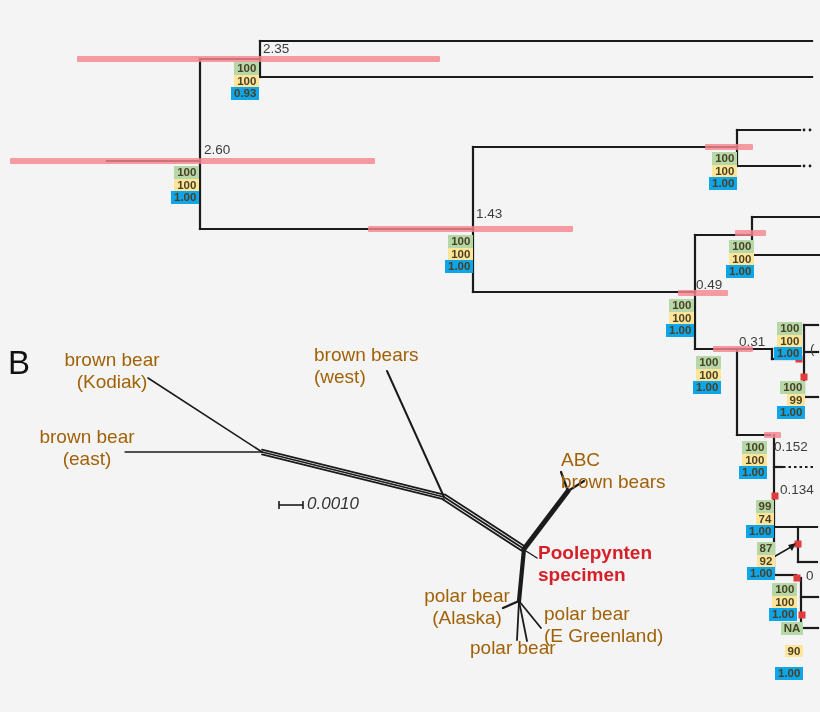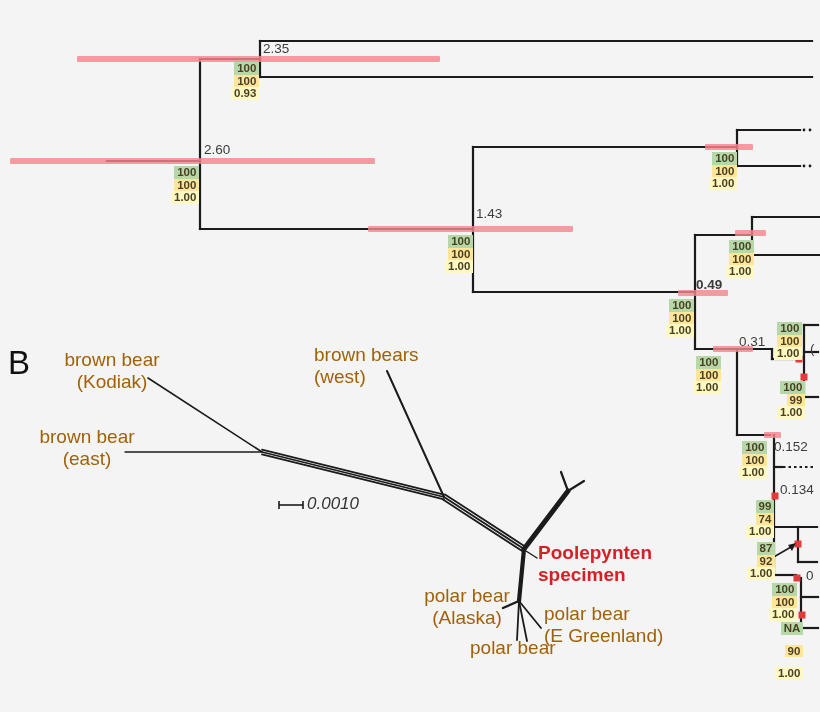--- a/index.html
+++ b/index.html
@@ -5,21 +5,21 @@
   html,body{margin:0;padding:0;}
   #fig{position:relative;width:820px;height:712px;background:#f4f4f5;overflow:hidden;
        font-family:"Liberation Sans",sans-serif;}
   #fig svg{position:absolute;left:0;top:0;}
   #labels{position:absolute;left:0;top:0;width:820px;height:712px;pointer-events:none;border-radius:6px;}
   .age{position:absolute;font:13.5px "Liberation Sans",sans-serif;color:#3c3c3c;white-space:nowrap;}
   .stack{position:absolute;display:flex;flex-direction:column;align-items:flex-end;}
   .cell{font:bold 11.5px/12.6px "Liberation Sans",sans-serif;padding:0 3px;color:#4a4124;white-space:nowrap;}
   .g{background:#b6d7a8;}
   .y{background:#ffe599;}
-  .o{background:#fef9c3;}
+  .o{background:#0ea5e9;}
   .taxon{position:absolute;font:19px/22px "Liberation Sans",sans-serif;color:#a16207;white-space:pre-line;}
   .hl{color:#d62027;font-weight:bold;}
   .panelB{position:absolute;left:8px;top:344px;font:33px "Liberation Sans",sans-serif;color:#111;}
   .scaleLabel{position:absolute;left:307px;top:494px;font:italic 17px "Liberation Sans",sans-serif;color:#333;}
 </style>
 </head>
 <body>
 
 <div id="fig">
   <svg width="820" height="712" viewBox="0 0 820 712">
@@ -101,21 +101,21 @@
       <line x1="519" y1="601" x2="541" y2="628" stroke="#1b1b1b" stroke-width="1.8" stroke-linecap="round"></line>
       <line x1="526" y1="551" x2="537" y2="558" stroke="#1b1b1b" stroke-width="1.4" stroke-linecap="round"></line>
       <line x1="279" y1="505" x2="303" y2="505" stroke="#1b1b1b" stroke-width="1.6"></line>
       <line x1="279" y1="501" x2="279" y2="509" stroke="#1b1b1b" stroke-width="1.6"></line>
       <line x1="303" y1="501" x2="303" y2="509" stroke="#1b1b1b" stroke-width="1.6"></line>
     </svg>
   <div id="labels">
       <div class="age" style="left: 263px; top: 41px;">2.35</div>
       <div class="age" style="left: 204px; top: 142px;">2.60</div>
       <div class="age" style="left: 476px; top: 206px;">1.43</div>
-      <div class="age" style="left: 696px; top: 277px; font-weight: bold;">0.49</div>
+      <div class="age" style="left: 696px; top: 277px;">0.49</div>
       <div class="age" style="left: 739px; top: 334px;">0.31</div>
       <div class="age" style="left: 774px; top: 439px;">0.152</div>
       <div class="age" style="left: 780px; top: 482px;">0.134</div>
       <div class="age" style="left: 810px; top: 341px;">(</div>
       <div class="age" style="left: 806px; top: 568px;">0</div>
       <div class="stack" style="left: 231px; top: 62px;">
         <div class="cell g">100</div>
         <div class="cell y">100</div>
         <div class="cell o">0.93</div>
       </div>
@@ -182,20 +182,22 @@
       <div class="stack" style="left: 775px; top: 622px; gap: 10px;">
         <div class="cell g">NA</div>
         <div class="cell y">90</div>
         <div class="cell o">1.00</div>
       </div>
       <div class="taxon" style="left: 42px; top: 349px; width: 140px; text-align: center;">brown bear
 (Kodiak)</div>
       <div class="taxon" style="left: 17px; top: 426px; width: 140px; text-align: center;">brown bear
 (east)</div>
       <div class="taxon" style="left: 314px; top: 344px; width: 160px; text-align: left;">brown bears (west)</div>
+      <div class="taxon" style="left: 561px; top: 449px; width: 120px; text-align: left;">ABC
+brown bears</div>
       <div class="taxon" style="left: 397px; top: 585px; width: 140px; text-align: center;">polar bear
 (Alaska)</div>
       <div class="taxon" style="left: 544px; top: 603px; width: 135px; text-align: left;">polar bear
 (E Greenland)</div>
       <div class="taxon" style="left: 470px; top: 637px; width: 110px; text-align: left;">polar bear</div>
       <div class="taxon hl" style="left: 538px; top: 542px; width: 130px;">Poolepynten
 specimen</div>
     </div>
   <div class="panelB">B</div>
   <div class="scaleLabel">0.0010</div>

